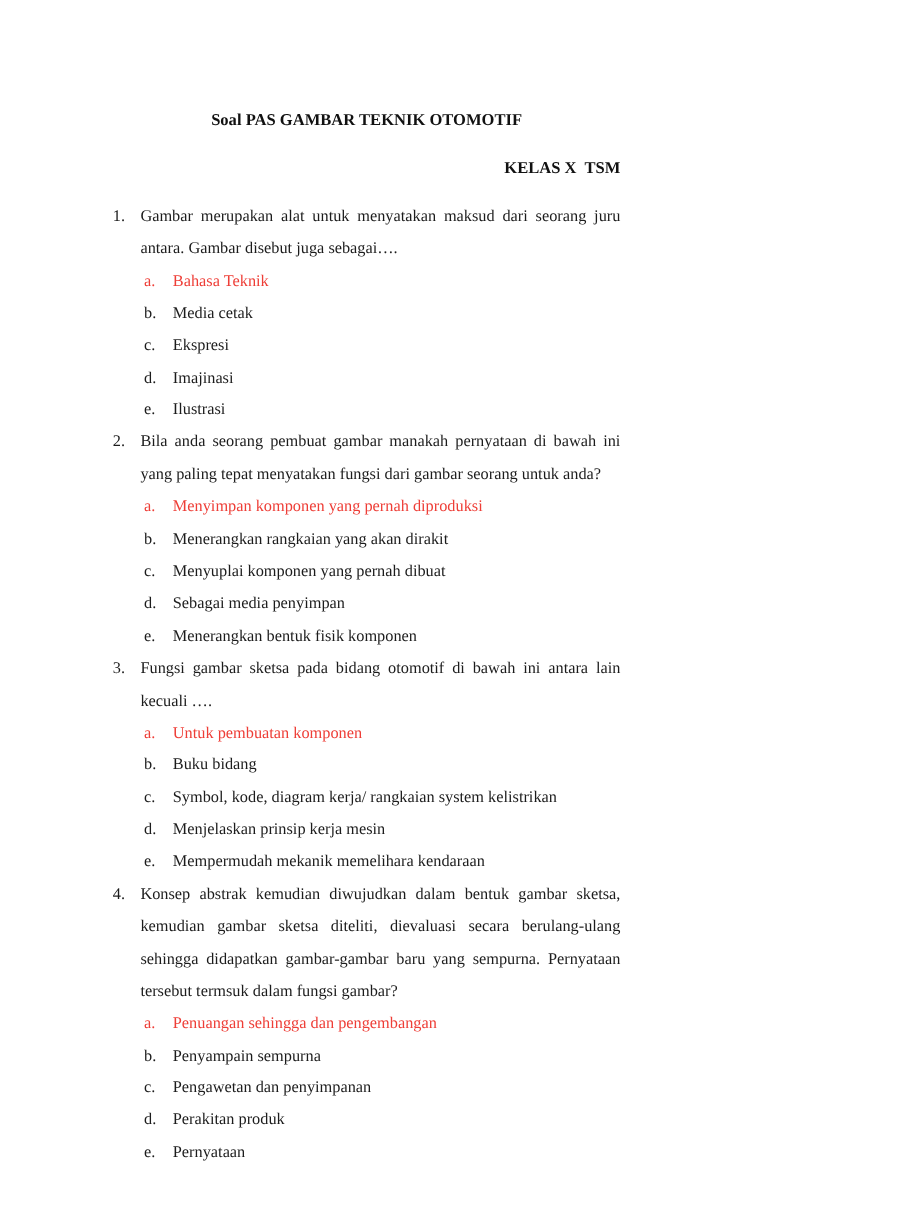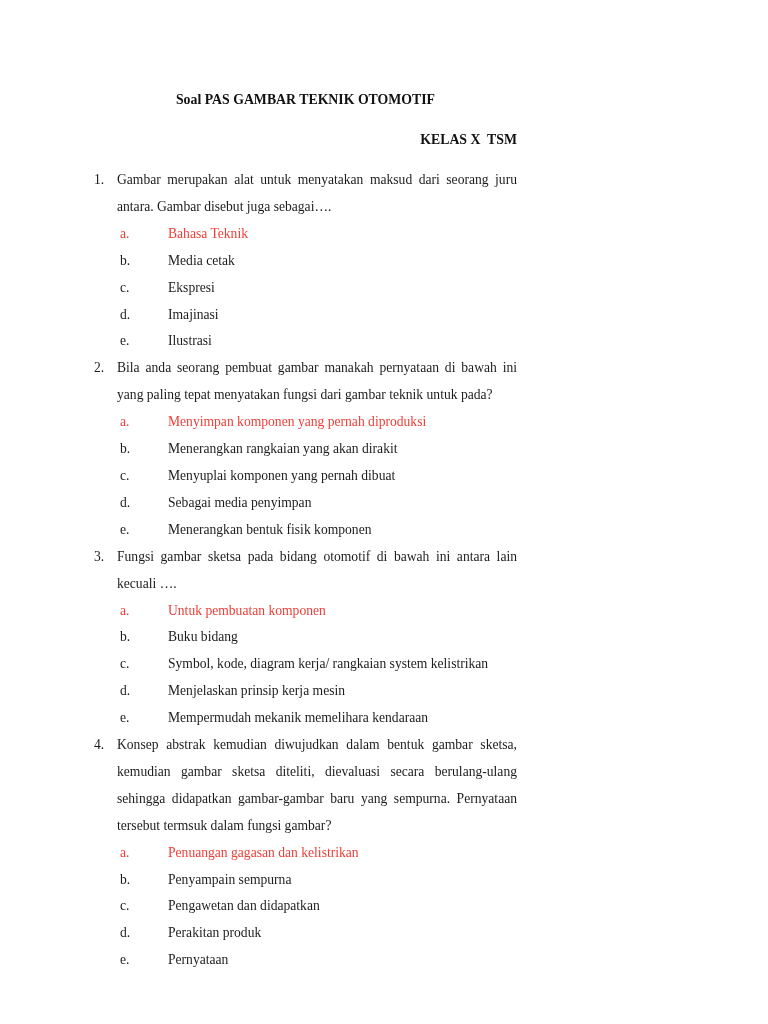--- a/index.html
+++ b/index.html
@@ -38,21 +38,21 @@
   .q-row { display: flex; }
   .q-num { flex: 0 0 23px; }
   .q-text {
     flex: 1;
     text-align: justify;
     text-align-last: left;
     -moz-text-align-last: left;
   }
   .option { display: flex; margin-left: 26px; }
   .o-letter { flex: 0 0 24px; }
-  .o-text { flex: 1; margin-left: 24px; }
+  .o-text { flex: 1; }
   .option.highlighted .o-letter,
   .option.highlighted .o-text { color: var(--answer-color); }
 </style>
 </head>
 <body>
 
 <div class="page">
   <h1 class="doc-title">Soal PAS GAMBAR TEKNIK OTOMOTIF</h1>
   <h2 class="doc-subtitle">KELAS X  TSM</h2>
   <div class="question-list">
@@ -85,21 +85,21 @@
   <div class="option">
     <span class="o-letter">e.</span>
     <span class="o-text">Ilustrasi</span>
   </div>
 </div>
   </div>
 
   <div class="question">
     <div class="q-row">
       <span class="q-num">2.</span>
-      <span class="q-text">Bila anda seorang pembuat gambar manakah pernyataan di bawah ini yang paling tepat menyatakan fungsi dari gambar teknik untuk pada?</span>
+      <span class="q-text">Bila anda seorang pembuat gambar manakah pernyataan di bawah ini yang paling tepat menyatakan fungsi dari gambar seorang untuk anda?</span>
     </div>
     <div class="options">
   <div class="option highlighted">
     <span class="o-letter">a.</span>
     <span class="o-text">Menyimpan komponen yang pernah diproduksi</span>
   </div>
 
   <div class="option">
     <span class="o-letter">b.</span>
     <span class="o-text">Menerangkan rangkaian yang akan dirakit</span>
@@ -156,31 +156,31 @@
   </div>
 
   <div class="question">
     <div class="q-row">
       <span class="q-num">4.</span>
       <span class="q-text">Konsep abstrak kemudian diwujudkan dalam bentuk gambar sketsa, kemudian gambar sketsa diteliti, dievaluasi secara berulang-ulang sehingga didapatkan gambar-gambar baru yang sempurna. Pernyataan tersebut termsuk dalam fungsi gambar?</span>
     </div>
     <div class="options">
   <div class="option highlighted">
     <span class="o-letter">a.</span>
-    <span class="o-text">Penuangan gagasan dan kelistrikan</span>
+    <span class="o-text">Penuangan sehingga dan pengembangan</span>
   </div>
 
   <div class="option">
     <span class="o-letter">b.</span>
     <span class="o-text">Penyampain sempurna</span>
   </div>
 
   <div class="option">
     <span class="o-letter">c.</span>
-    <span class="o-text">Pengawetan dan didapatkan</span>
+    <span class="o-text">Pengawetan dan penyimpanan</span>
   </div>
 
   <div class="option">
     <span class="o-letter">d.</span>
     <span class="o-text">Perakitan produk</span>
   </div>
 
   <div class="option">
     <span class="o-letter">e.</span>
     <span class="o-text">Pernyataan</span>

